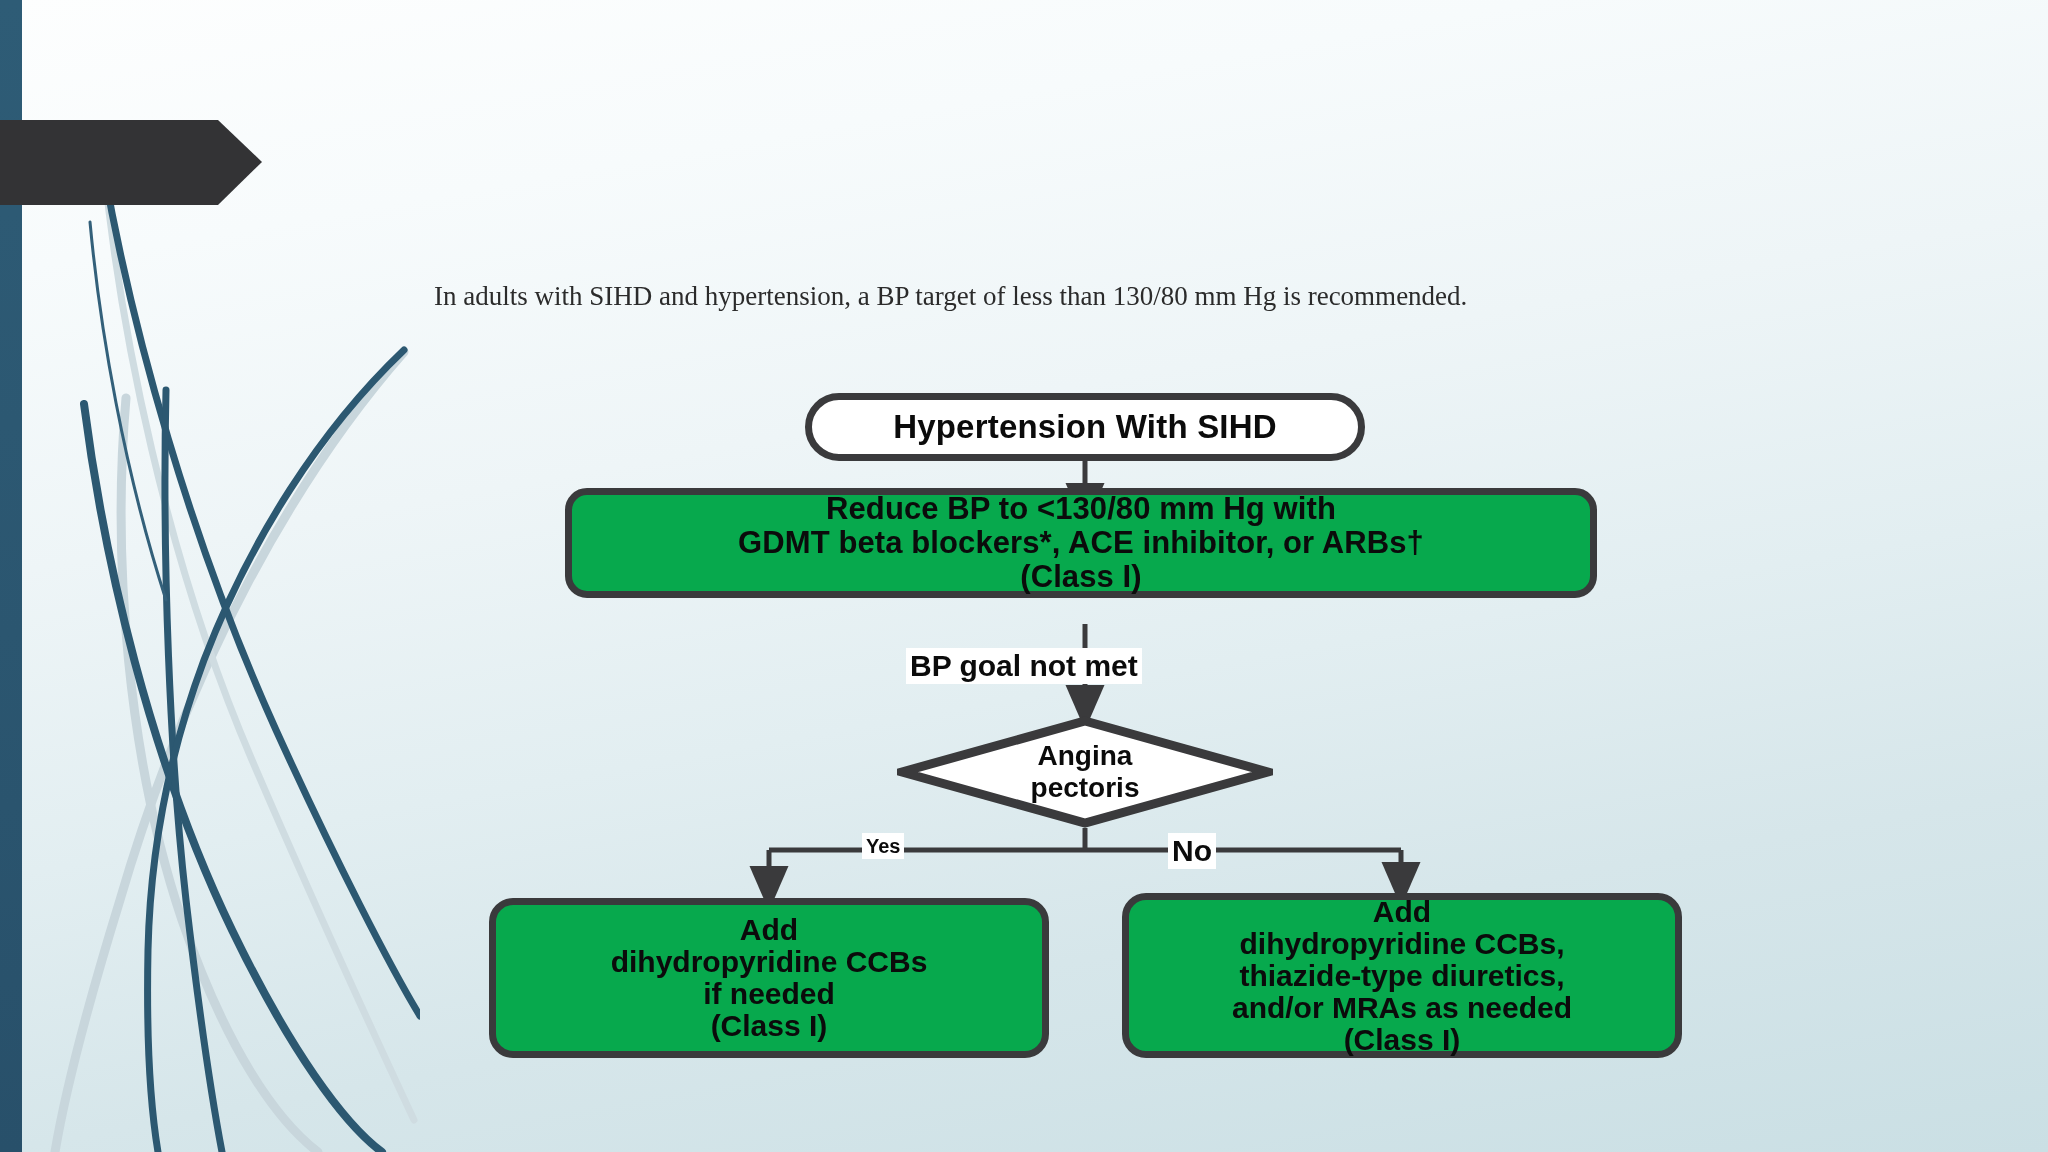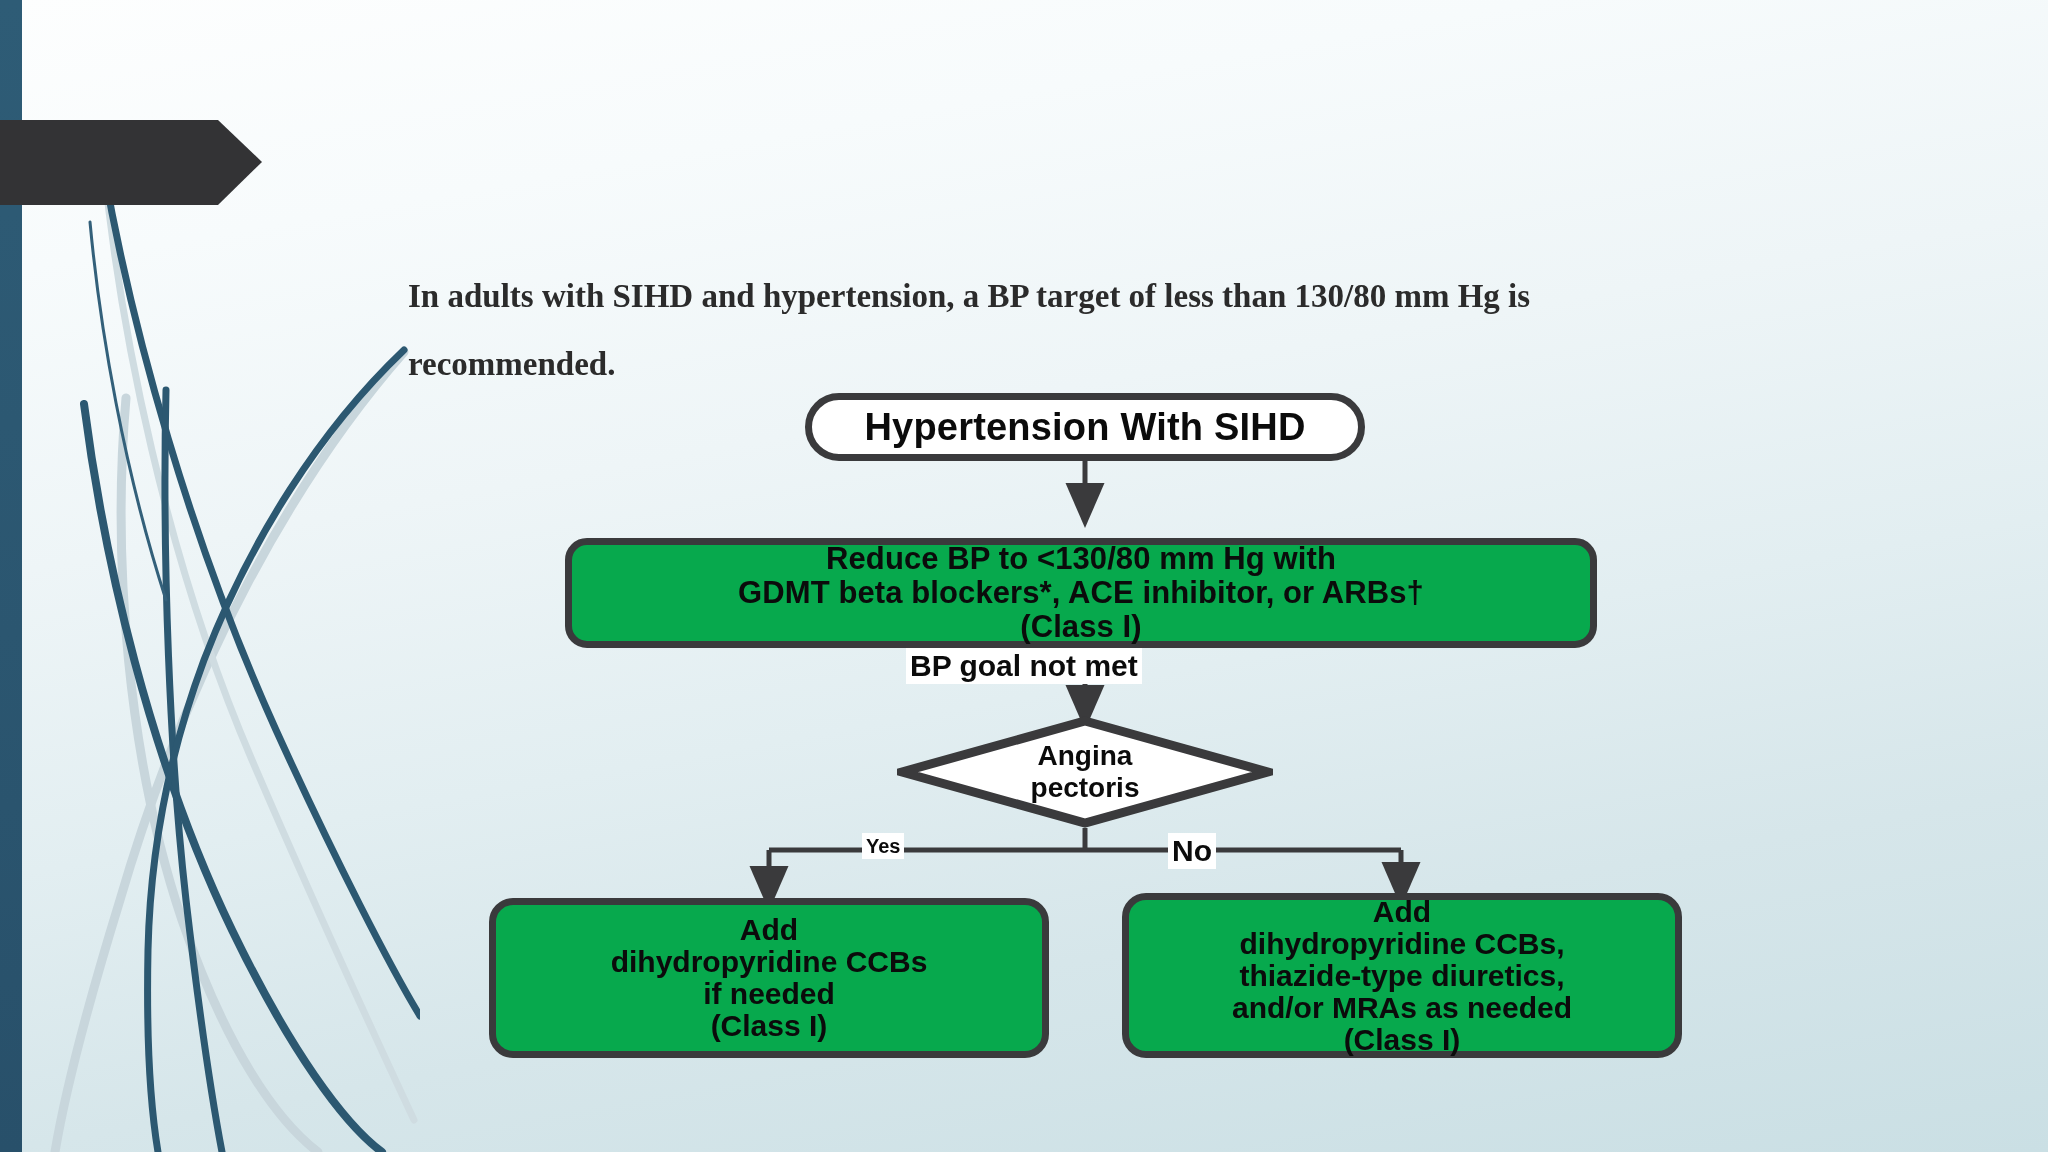--- a/index.html
+++ b/index.html
@@ -81,28 +81,27 @@
     font-size: 31px;
     font-weight: bold;
     color: #231f20;
     text-decoration: underline;
     text-underline-offset: 5px;
     letter-spacing: 0.2px;
     white-space: nowrap;
   }
   #body-text {
     position: absolute;
-    left: 408px;
+    left: 434px;
     top: 262px;
     width: 1300px;
     font-family: "Liberation Serif", serif;
-    font-size: 33px;
+    font-size: 27px;
     line-height: 68px;
     color: #2b2b2b;
-    font-weight: bold;
   }
 
   
   #flow {
     position: absolute;
     left: 0;
     top: 0;
     width: 2048px;
     height: 1152px;
     pointer-events: none;
@@ -120,25 +119,25 @@
     color: #0b0b0b;
     border: 7px solid #3a3a3c;
     white-space: pre-line;
   }
   .node.white { background: #ffffff; }
   .node.green { background: #07a94d; }
 
   #node-start {
     left: 805px; top: 393px; width: 560px; height: 68px;
     border-radius: 36px;
-    font-size: 38px;
+    font-size: 33px;
     letter-spacing: 0.2px;
   }
   #node-reduce {
-    left: 565px; top: 538px; width: 1032px; height: 110px;
+    left: 565px; top: 488px; width: 1032px; height: 110px;
     border-radius: 22px;
     font-size: 31px;
     line-height: 34px;
     letter-spacing: 0.1px;
   }
   #node-yes-box {
     left: 489px; top: 898px; width: 560px; height: 160px;
     border-radius: 24px;
     font-size: 30px;
     line-height: 32px;

